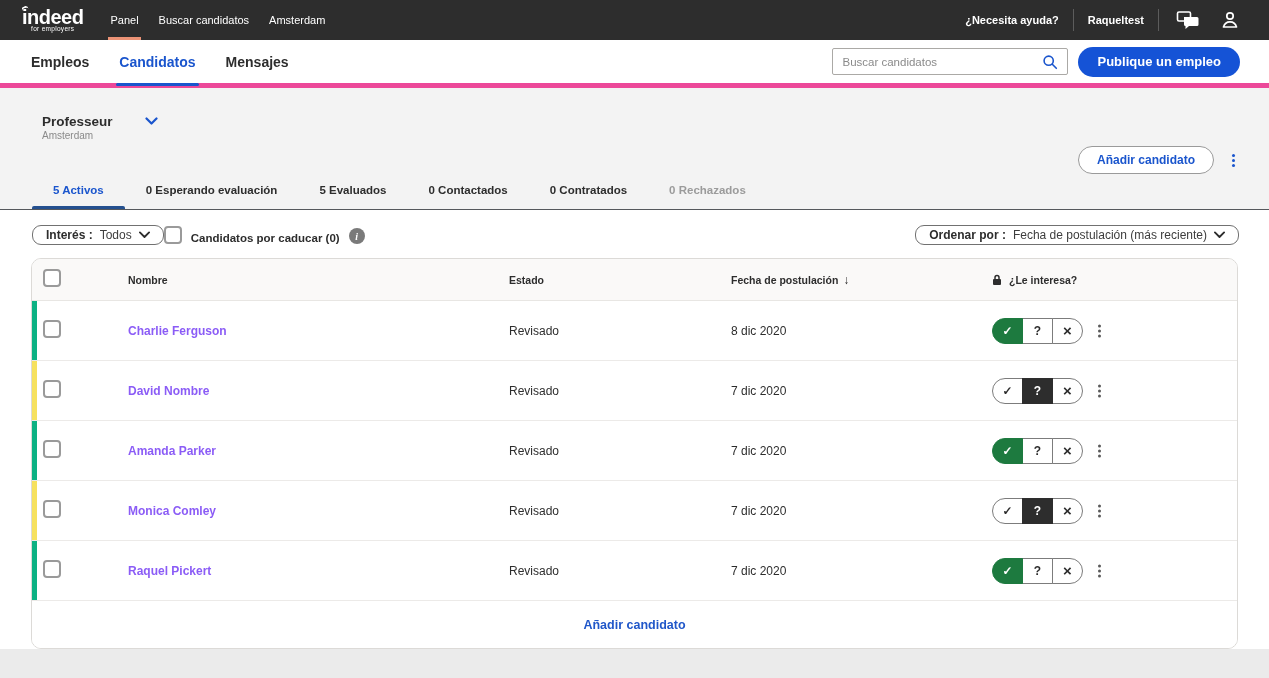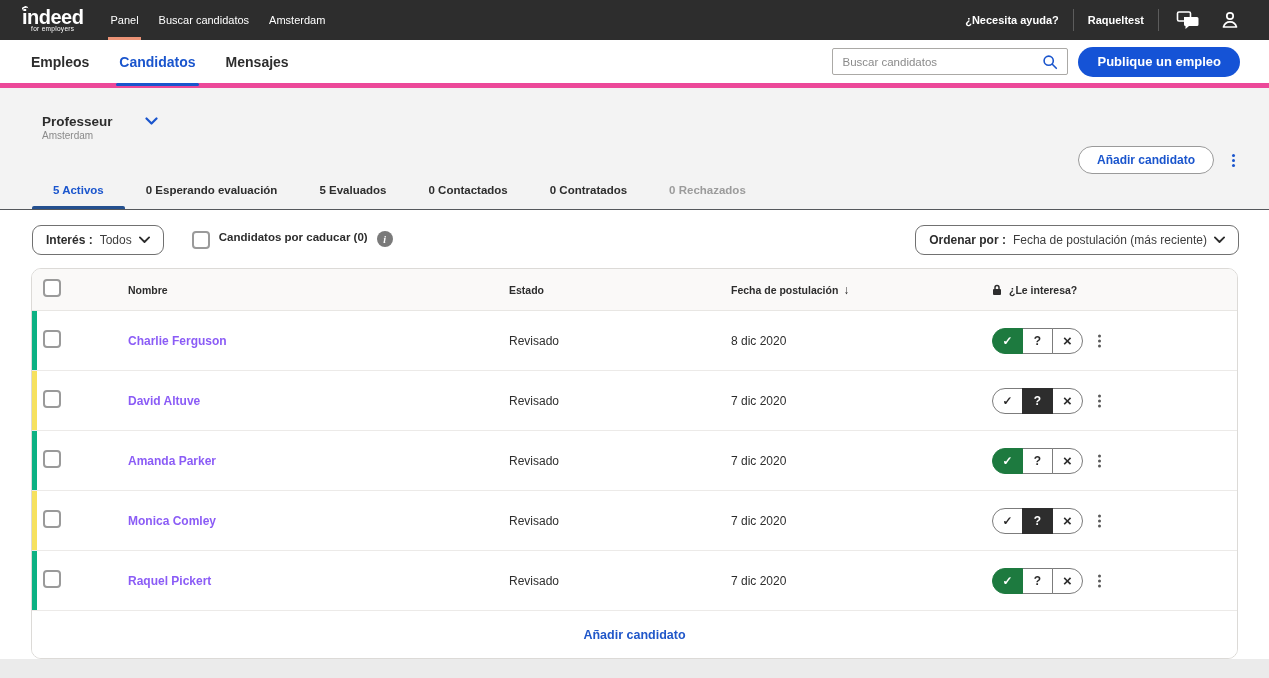--- a/index.html
+++ b/index.html
@@ -59,25 +59,25 @@
   .kdots.gray{ background:#595959; box-shadow:0 -5px 0 #595959, 0 5px 0 #595959; }
   .status-tabs{ display:flex; padding-left:32px; }
   .status-tab{ padding:0 21px 13px; font-size:11.5px; font-weight:bold; color:#2d2d2d; position:relative; cursor:pointer; white-space:nowrap; }
   .status-tab.active{ color:var(--blue); }
   .status-tab.active::after{ content:""; position:absolute; left:0; right:0; bottom:0; height:3px; background:var(--navy-underline); border-radius:2px 2px 0 0; }
   .status-tab.disabled{ color:#9b9b9b; cursor:default; }
 
   
   .content{ background:#fff; flex:none; }
   .filterbar{ display:flex; align-items:center; padding:15px 30px 13px 32px; }
-  .pill{ display:inline-flex; align-items:center; gap:7px; height:30px; padding:0 13px; border:1.5px solid #717171; border-radius:9px; background:#fff; cursor:pointer; }
+  .pill{ display:inline-flex; align-items:center; gap:7px; height:20px; padding:0 13px; border:1.5px solid #717171; border-radius:9px; background:#fff; cursor:pointer; }
   .pill-label{ font-size:12px; font-weight:bold; color:#2d2d2d; white-space:nowrap; }
   .pill-value{ font-size:12px; color:#3d3d3d; white-space:nowrap; }
   .pill .chev{ color:#2d2d2d; display:flex; }
-  .expiring{ display:flex; align-items:flex-start; gap:9px; margin-left:28px; }
+  .expiring{ display:flex; align-items:flex-end; gap:9px; }
   .expiring-label{ font-size:11.5px; font-weight:bold; color:#2d2d2d; }
   .info-icon{ width:16px; height:16px; border-radius:50%; background:#7a7a7a; color:#fff; font-size:10px; font-weight:bold; font-style:italic;
       display:flex; align-items:center; justify-content:center; cursor:pointer; font-family:"Liberation Serif", serif; }
   .sortpill{ margin-left:auto; }
   input[type="checkbox"].cb{ appearance:none; -webkit-appearance:none; width:18px; height:18px; border:2px solid #9a9a9a; border-radius:4px; background:#fff; cursor:pointer; }
 
   
   .card{ margin:0 31px; border:1px solid #dcdad7; border-radius:10px; background:#fff; overflow:hidden; }
   .thead{ height:42px; background:#faf9f8; position:relative; border-bottom:1px solid #e8e6e3; }
   .col-cb{ position:absolute; left:11px; top:50%; transform:translateY(-50%); }
@@ -253,21 +253,21 @@
         <button class="ib ib-no">×</button>
       </div>
       <button class="col-kebab kebab">
           <span class="kdots gray"></span>
         </button>
     </article>
 
     <article class="trow">
       <span class="row-bar bar-yellow"></span>
       <span class="col-cb"><input type="checkbox" class="cb" style=""></span>
-      <a class="col-name cand-name">David Altuve</a>
+      <a class="col-name cand-name">David Nombre</a>
       <span class="col-status cell-text">Revisado</span>
       <span class="col-date cell-text">7 dic 2020</span>
       <div class="col-interest interest-group">
         <button class="ib ib-yes">✓</button>
         <button class="ib ib-maybe sel-maybe">?</button>
         <button class="ib ib-no">×</button>
       </div>
       <button class="col-kebab kebab">
           <span class="kdots gray"></span>
         </button>

